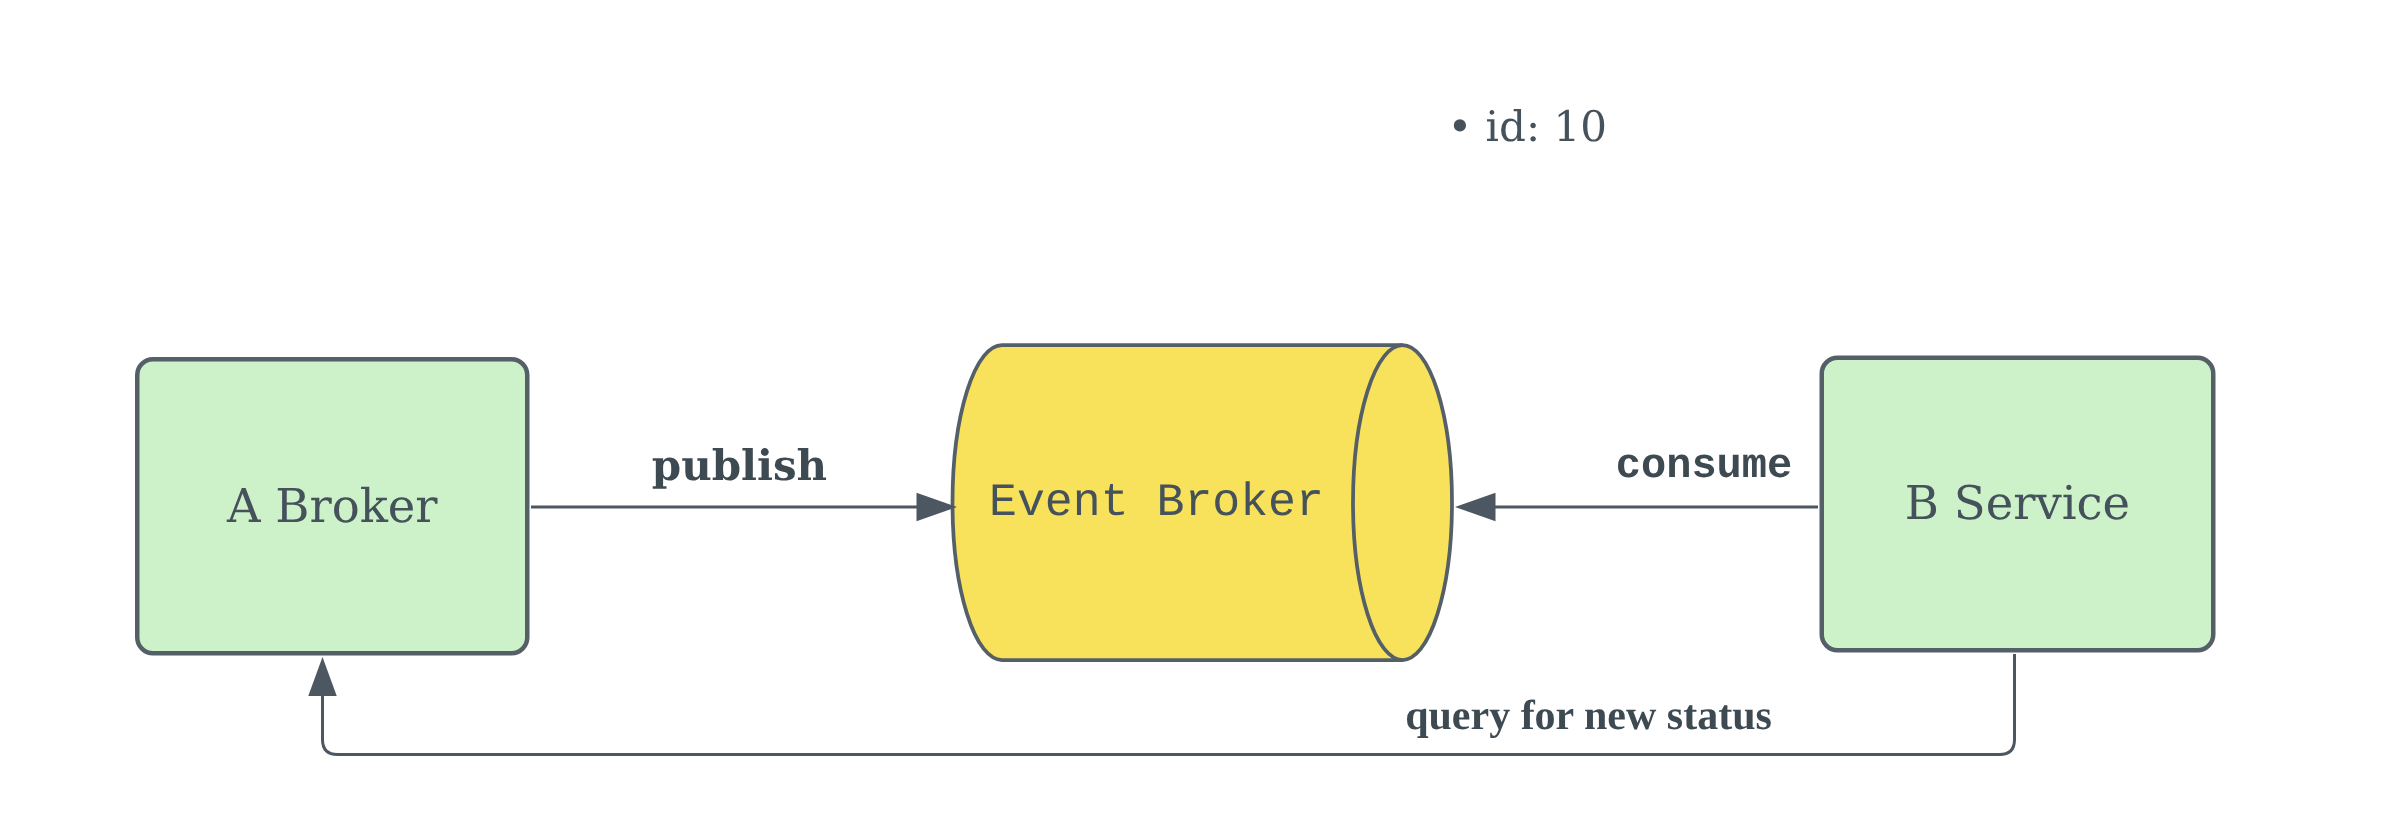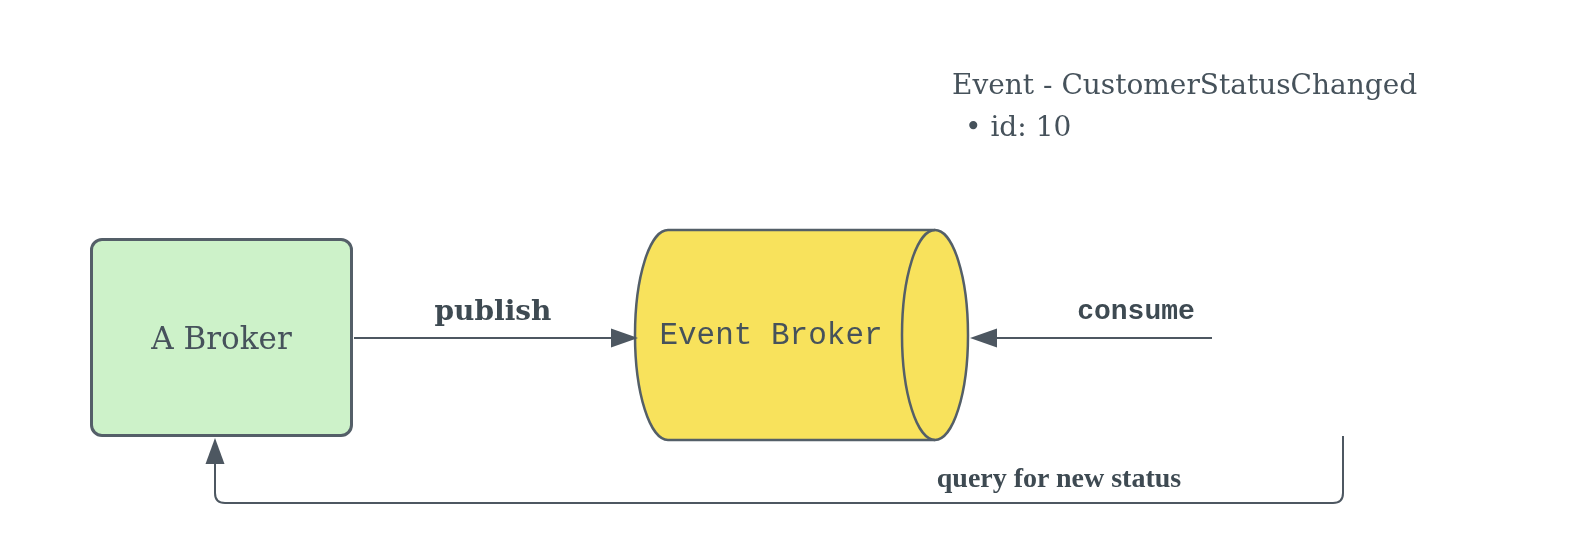--- a/index.html
+++ b/index.html
@@ -119,23 +119,25 @@
   </svg>
 
   <div class="node node-a">
     <span>A Broker</span>
   </div>
 
   <div class="cylinder-label">
     <span>Event Broker</span>
   </div>
 
+  <div class="node node-b">
+    <span>B Service</span>
+  </div>
 
   <div class="edge-label publish">publish</div>
   <div class="edge-label consume">consume</div>
   <div class="edge-label query">query for new status</div>
 
   <div class="annotation">
-    <div>Event - CustomerStatusChanged</div>
     <div class="bullet-line">• id: 10</div>
   </div>
 
 </div>
 
 </body></html>

